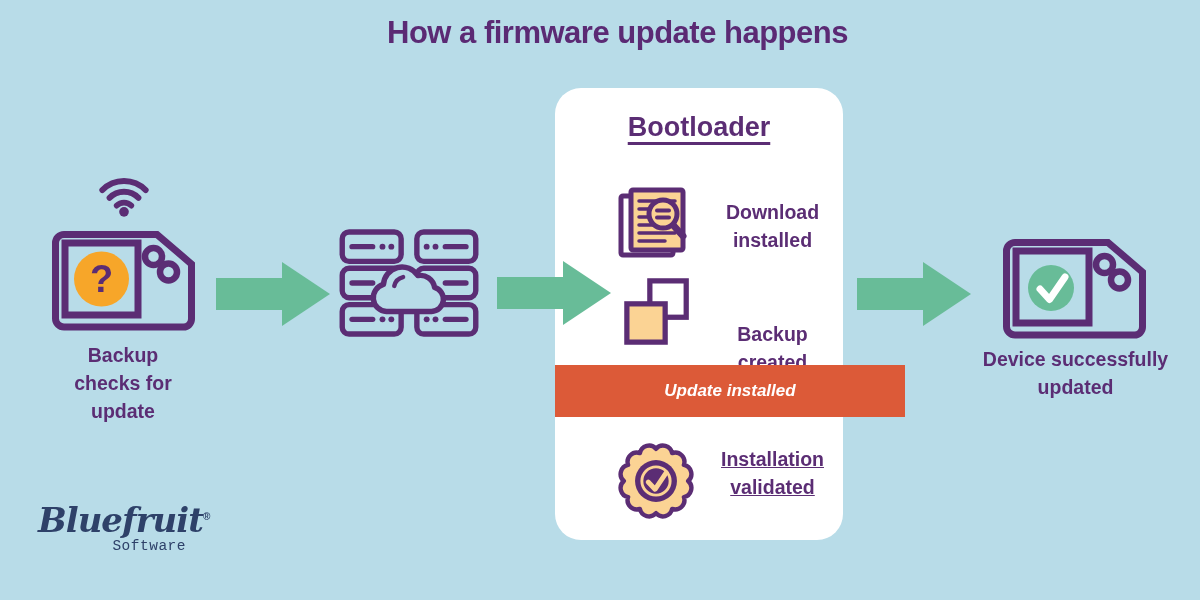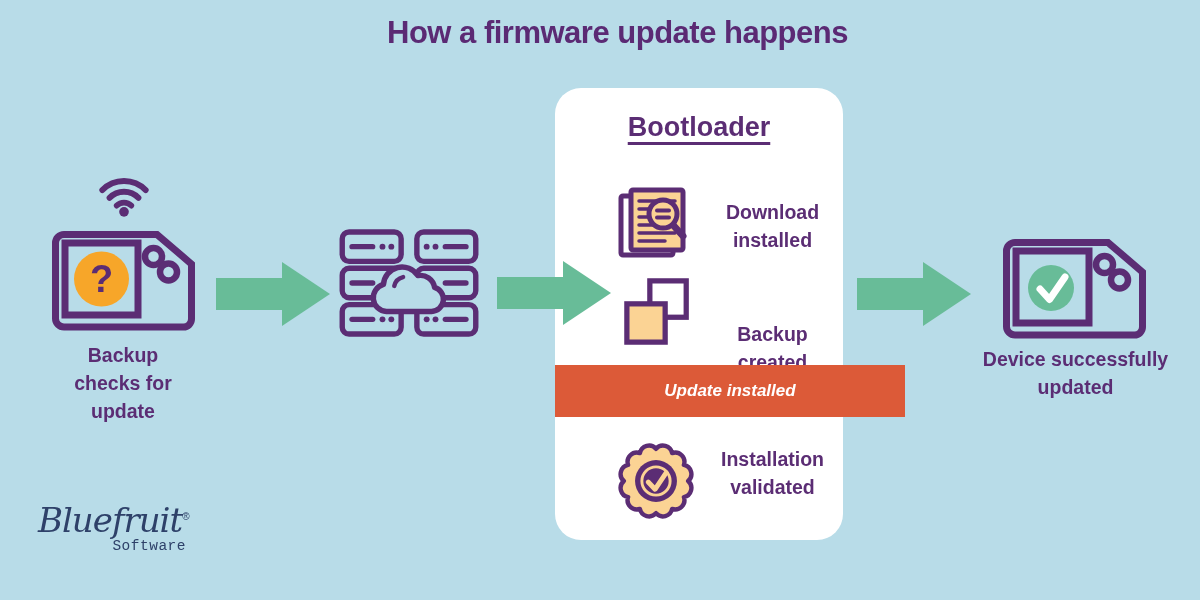--- a/index.html
+++ b/index.html
@@ -85,21 +85,21 @@
     font-size: 17px;
     font-style: italic;
   }
 
   .arrow { z-index: 2; }
 
   .logo { left: 38px; top: 497px; width: 152px; color: #2e4169; }
   .logo-brand {
     font-family: "DejaVu Serif", serif;
     font-style: italic;
-    font-weight: 400;
+    font-weight: 700;
     font-size: 34px;
     letter-spacing: -1px;
     line-height: 40px;
     white-space: nowrap;
   }
   .logo-reg {
     font-size: 10px;
     vertical-align: super;
     font-style: normal;
     font-family: "Liberation Sans", sans-serif;
@@ -237,21 +237,21 @@
     </div>
 
     <div class="abs" style="left:62px; top:354px;">
       <svg width="78" height="78" viewBox="0 0 80 80" fill="none">
         <path d="M73,40 A9.5,9.5 0 0 1 68.6,56.5 A9.5,9.5 0 0 1 56.5,68.6 A9.5,9.5 0 0 1 40,73 A9.5,9.5 0 0 1 23.5,68.6 A9.5,9.5 0 0 1 11.4,56.5 A9.5,9.5 0 0 1 7,40 A9.5,9.5 0 0 1 11.4,23.5 A9.5,9.5 0 0 1 23.5,11.4 A9.5,9.5 0 0 1 40,7 A9.5,9.5 0 0 1 56.5,11.4 A9.5,9.5 0 0 1 68.6,23.5 A9.5,9.5 0 0 1 73,40 Z" fill="#fbd394" stroke="#5b2d74" stroke-width="4.5" stroke-linejoin="round"></path>
         <circle cx="40" cy="40" r="21.5" fill="#5b2d74"></circle>
         <circle cx="40" cy="40" r="14.5" stroke="#fbd394" stroke-width="3"></circle>
         <path d="M32,41 L39,48.5 L50.5,31.5" stroke="#fbd394" stroke-width="5" stroke-linecap="round" stroke-linejoin="round"></path>
       </svg>
     </div>
-    <div class="panel-item-label" style="left:135px; top:357px; width:165px;">
+    <div class="panel-item-label" style="left:135px; top:357px; width:165px;text-decoration:underline;">
       <div>Installation</div>
       <div>validated</div>
     </div>
   </div>
 
   <div class="abs arrow" style="left:857px; top:262px;">
     <svg width="114" height="64" viewBox="0 0 114 64">
         <polygon points="0,16 66,16 66,0 114,32 66,64 66,48 0,48" fill="#68bc98"></polygon>
       </svg>
   </div>

